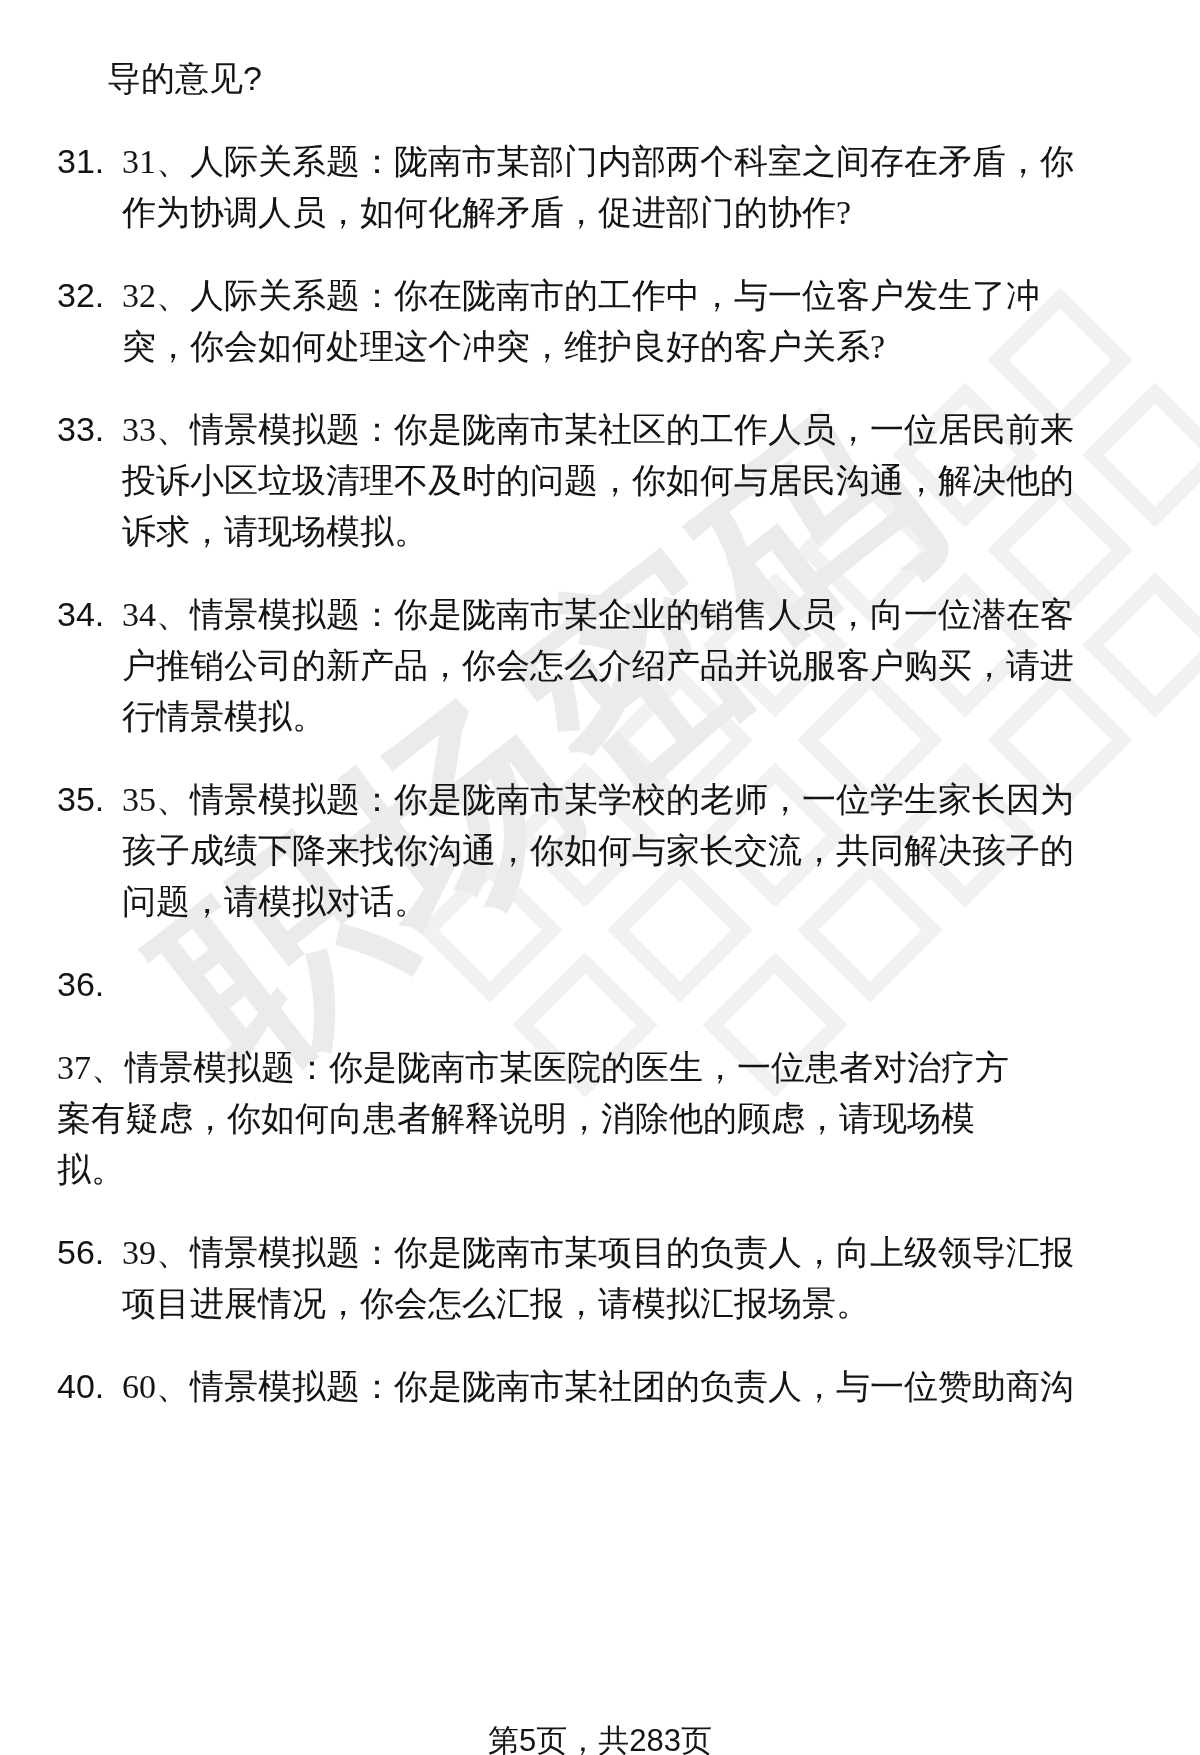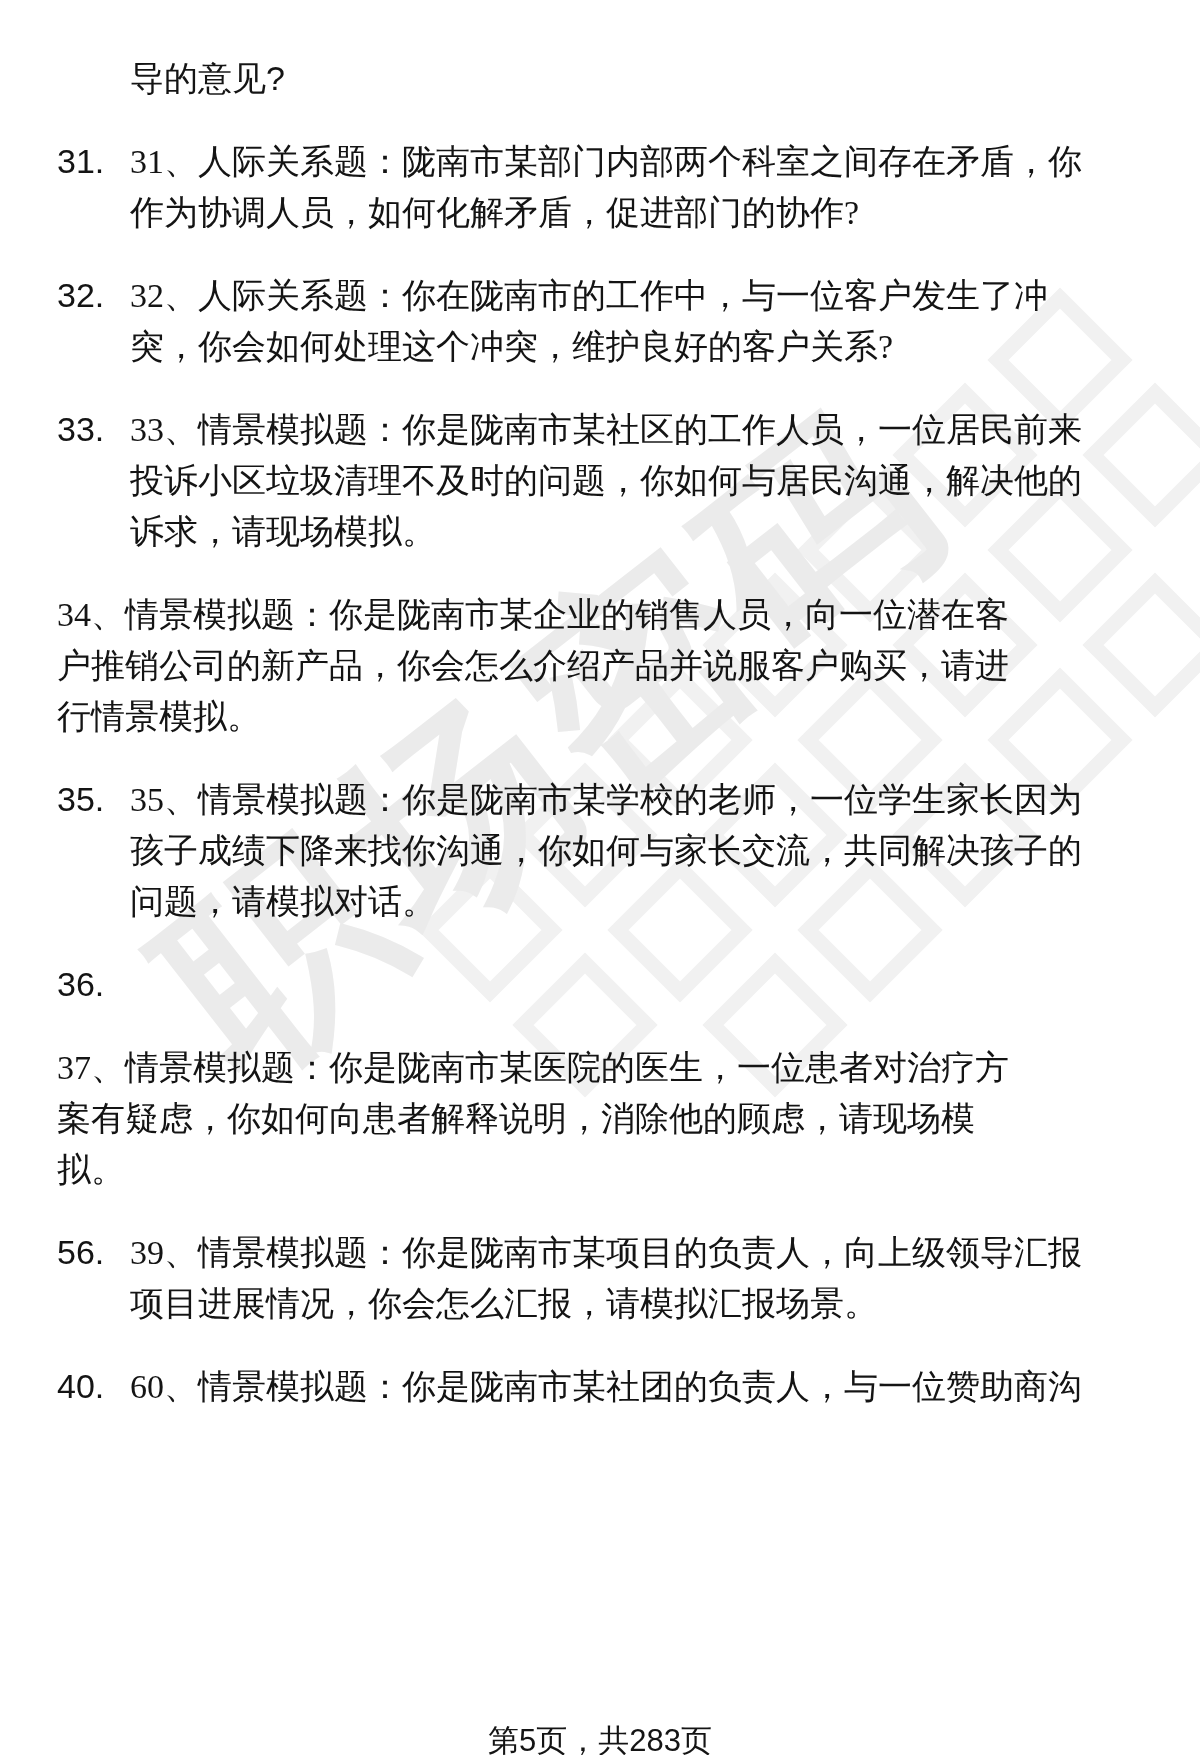--- a/index.html
+++ b/index.html
@@ -20,22 +20,22 @@
     color:#ebebeb;white-space:nowrap;
     transform:rotate(-38deg);transform-origin:50% 50%;
     line-height:1;
   }
   
   .content{
     position:absolute;inset:0;z-index:1;
     padding:53px 0 0 57px;
     font-size:34px;line-height:51px;
   }
-  .cont-line{margin-left:73px;}
-  .q{display:flex;margin-top:32px;gap:8px;}
+  .cont-line{margin-left:50px;}
+  .q{display:flex;margin-top:32px;}
   .q-num{flex:0 0 65px;}
   .q-text{width:968px;line-break:strict;word-break:normal;font-family:Liberation Serif, serif;}
   .footer{
     position:absolute;left:0;top:1724px;width:1200px;z-index:1;
     text-align:center;font-size:31px;line-height:34px;color:#141414;
   }
 </style>
 </head>
 <body>
 
@@ -84,20 +84,21 @@
       <span class="q-num">32.</span>
       <span class="q-text">32、人际关系题：你在陇南市的工作中，与一位客户发生了冲突，你会如何处理这个冲突，维护良好的客户关系?</span>
     </div>
 
     <div class="q">
       <span class="q-num">33.</span>
       <span class="q-text">33、情景模拟题：你是陇南市某社区的工作人员，一位居民前来投诉小区垃圾清理不及时的问题，你如何与居民沟通，解决他的诉求，请现场模拟。</span>
     </div>
 
     <div class="q">
+      <span class="q-num">34.</span>
       <span class="q-text">34、情景模拟题：你是陇南市某企业的销售人员，向一位潜在客户推销公司的新产品，你会怎么介绍产品并说服客户购买，请进行情景模拟。</span>
     </div>
 
     <div class="q">
       <span class="q-num">35.</span>
       <span class="q-text">35、情景模拟题：你是陇南市某学校的老师，一位学生家长因为孩子成绩下降来找你沟通，你如何与家长交流，共同解决孩子的问题，请模拟对话。</span>
     </div>
 
     <div class="q">
       <span class="q-num">36.</span>

